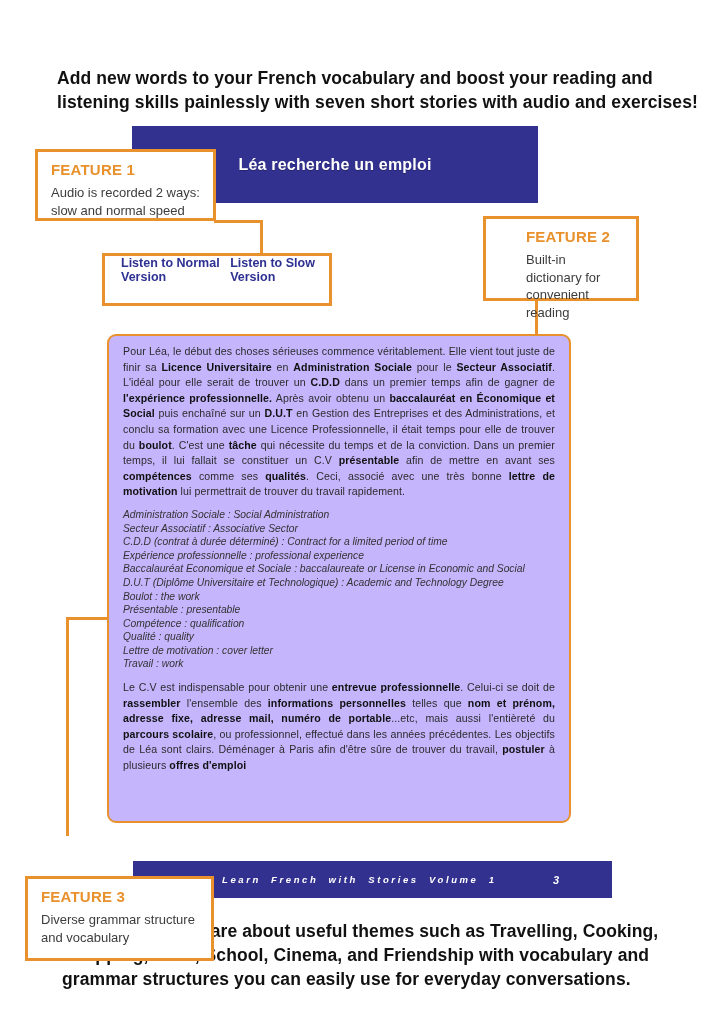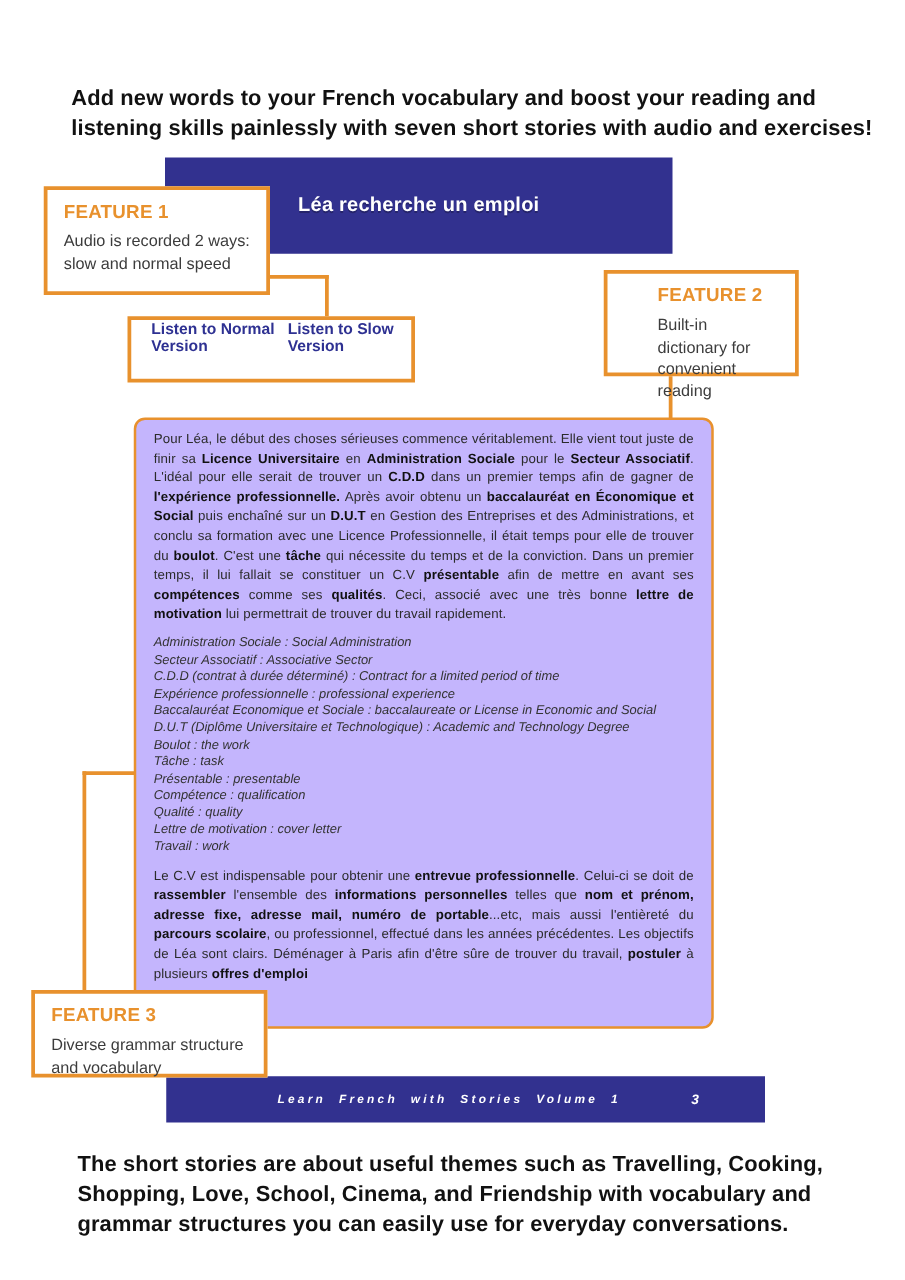--- a/index.html
+++ b/index.html
@@ -14,23 +14,23 @@
   .headline{position:absolute;font-weight:bold;font-size:17.5px;line-height:24px;color:#111;letter-spacing:.1px;}
   #intro{left:57px;top:50px;width:650px;}
   #outro{left:62px;top:903px;width:614px;}
 
   #chapter-band{position:absolute;left:132px;top:110px;width:406px;height:77px;background:var(--brand-blue);display:flex;align-items:center;justify-content:center;z-index:1;}
   #chapter-band .title{color:#fff;font-weight:bold;font-size:16px;letter-spacing:.2px;text-shadow:0 1px 0 rgba(0,0,0,.25);text-align:center;}
 
   .feature-box{position:absolute;background:#fff;border:3px solid var(--accent-orange);z-index:6;padding:9px 12px 8px 13px;}
   .feature-box .ft{color:var(--accent-orange);font-weight:bold;font-size:15px;margin-bottom:6px;letter-spacing:.2px;}
   .feature-box .fd{color:#3c3c3c;font-size:13px;line-height:17.5px;}
-  #feature1{left:35px;top:133px;width:181px;height:87px;}
+  #feature1{left:35px;top:133px;width:181px;height:72px;}
   #feature2{left:483px;top:200px;width:156px;height:85px;padding-left:40px;}
-  #feature3{left:25px;top:776px;width:189px;height:70px;}
+  #feature3{left:25px;top:860px;width:189px;height:85px;}
 
   .conn{position:absolute;background:var(--accent-orange);z-index:2;}
   #conn1-h{left:214px;top:204px;width:49px;height:3px;}
   #conn1-v{left:260px;top:204px;width:3px;height:35px;}
   #conn2-v{left:535px;top:283px;width:3px;height:37px;}
   #conn3-h{left:66px;top:601px;width:43px;height:3px;}
   #conn3-v{left:66px;top:601px;width:3px;height:219px;}
 
   #listen-box{position:absolute;left:102px;top:237px;width:230px;height:53px;background:#fff;border:3px solid var(--accent-orange);z-index:5;display:flex;flex-direction:row;justify-content:space-evenly;padding-left:16px;}
   .listen-link{color:var(--link-blue);font-weight:bold;font-size:12.5px;cursor:pointer;width:fit-content;}
@@ -79,21 +79,20 @@
   <div id="story-box">
     <div class="story-par"><span>Pour Léa, le début des choses sérieuses commence véritablement. Elle vient tout juste de finir sa </span><b>Licence Universitaire</b><span> en </span><b>Administration Sociale</b><span> pour le </span><b>Secteur Associatif</b><span>. L'idéal pour elle serait de trouver un </span><b>C.D.D</b><span> dans un premier temps afin de gagner de </span><b>l'expérience professionnelle.</b><span> Après avoir obtenu un </span><b>baccalauréat en Économique et Social</b><span> puis enchaîné sur un </span><b>D.U.T</b><span> en Gestion des Entreprises et des Administrations, et conclu sa formation avec une Licence Professionnelle, il était temps pour elle de trouver du </span><b>boulot</b><span>. C'est une </span><b>tâche</b><span> qui nécessite du temps et de la conviction. Dans un premier temps, il lui fallait se constituer un C.V </span><b>présentable</b><span> afin de mettre en avant ses </span><b>compétences</b><span> comme ses </span><b>qualités</b><span>. Ceci, associé avec une très bonne </span><b>lettre de motivation</b><span> lui permettrait de trouver du travail rapidement.</span></div>
     <div id="vocab-list">
         <div class="vline">Administration Sociale : Social Administration</div>
         <div class="vline">Secteur Associatif : Associative Sector</div>
         <div class="vline">C.D.D (contrat à durée déterminé) : Contract for a limited period of time</div>
         <div class="vline">Expérience professionnelle : professional experience</div>
         <div class="vline">Baccalauréat Economique et Sociale : baccalaureate or License in Economic and Social</div>
         <div class="vline">D.U.T (Diplôme Universitaire et Technologique) : Academic and Technology Degree</div>
         <div class="vline">Boulot : the work</div>
-        <div class="vline">Tâche : task</div>
         <div class="vline">Présentable : presentable</div>
         <div class="vline">Compétence : qualification</div>
         <div class="vline">Qualité : quality</div>
         <div class="vline">Lettre de motivation : cover letter</div>
         <div class="vline">Travail : work</div>
       </div>
     <div class="story-par"><span>Le C.V est indispensable pour obtenir une </span><b>entrevue professionnelle</b><span>. Celui-ci se doit de </span><b>rassembler</b><span> l'ensemble des </span><b>informations personnelles</b><span> telles que </span><b>nom et prénom, adresse fixe, adresse mail, numéro de portable</b><span>...etc, mais aussi l'entièreté du </span><b>parcours scolaire</b><span>, ou professionnel, effectué dans les années précédentes. Les objectifs de Léa sont clairs. Déménager à Paris afin d'être sûre de trouver du travail, </span><b>postuler</b><span> à plusieurs </span><b>offres d'emploi</b></div>
   </div>
 
   <div id="conn3-h" class="conn"></div>

